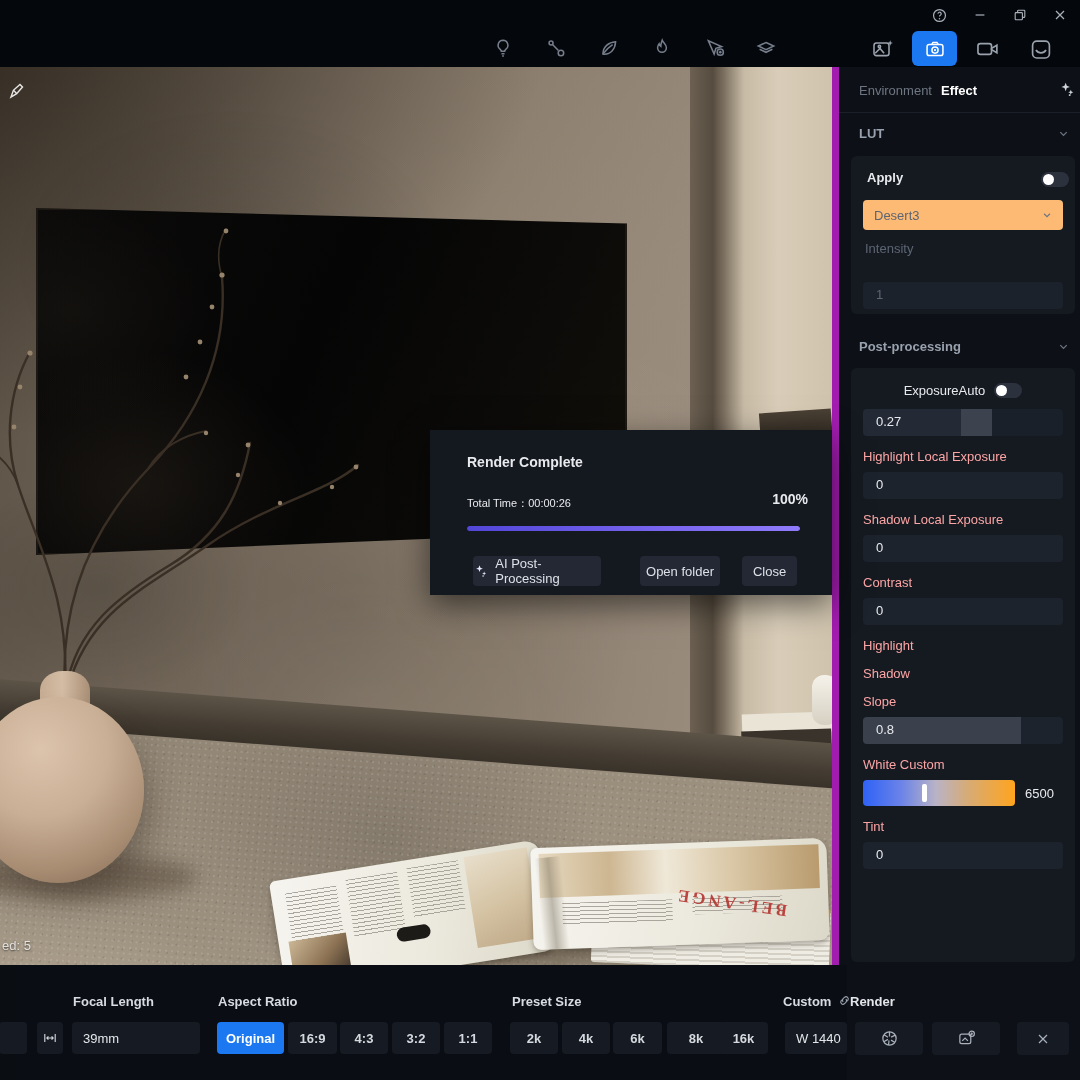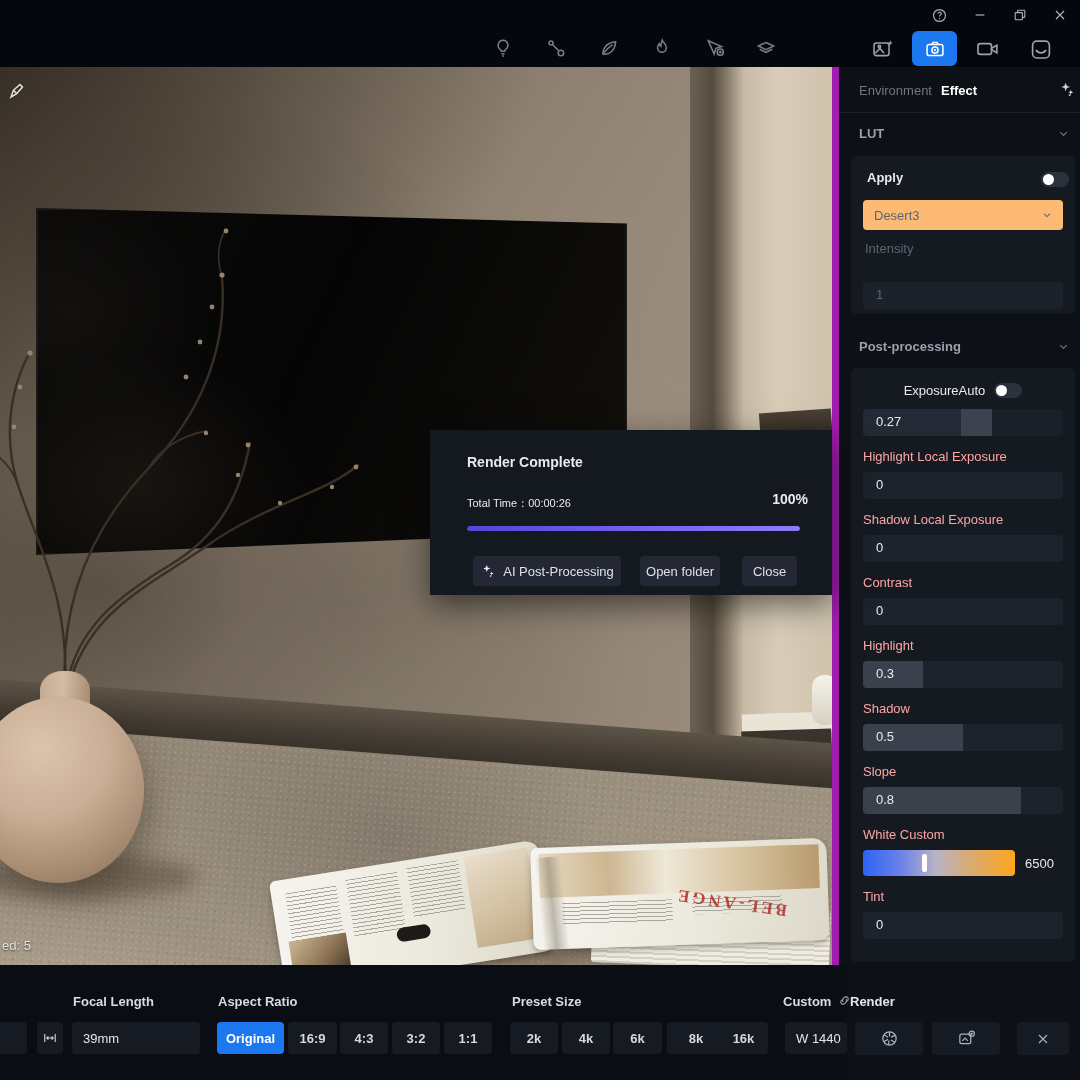--- a/index.html
+++ b/index.html
@@ -309,21 +309,21 @@
 
   <div id="dialog">
     <div class="title">Render Complete</div>
     <div class="pct">100%</div>
     <div class="time">
       <span>Total Time：</span><span>00:00:26</span>
     </div>
     <div class="progress-track">
       <div class="progress-fill" style="width: 100%;"></div>
     </div>
-    <div class="dlg-btn" style="left:43px;width:148px">
+    <div class="dlg-btn" style="left:43px;width:128px">
       <svg width="16" height="16" viewBox="0 0 20 20" fill="#e9e7ff">
           <path d="M8.5 2.5l1.2 3.2 3.2 1.2-3.2 1.2-1.2 3.2-1.2-3.2-3.2-1.2 3.2-1.2z"></path>
           <path d="M14.6 10.6l.7 1.9 1.9.7-1.9.7-.7 1.9-.7-1.9-1.9-.7 1.9-.7z"></path>
           <circle cx="13.2" cy="16.4" r="1"></circle>
         </svg>
       <span>AI Post-Processing</span>
     </div>
     <div class="dlg-btn" style="left:210px;width:80px">
       <span>Open folder</span>
     </div>
@@ -400,29 +400,21 @@
       <div class="field">
         <div class="fill" style="width: 0%;"></div>
           <span class="val">0</span>
       </div>
       <div class="flabel">Contrast</div>
       <div class="field">
         <div class="fill" style="width: 0%;"></div>
           <span class="val">0</span>
       </div>
       <div class="flabel">Highlight</div>
-      <div class="field">
-        <div class="fill" style="width: 30%;"></div>
-          <span class="val">0.3</span>
-      </div>
       <div class="flabel">Shadow</div>
-      <div class="field">
-        <div class="fill" style="width: 50%;"></div>
-          <span class="val">0.5</span>
-      </div>
       <div class="flabel">Slope</div>
       <div class="field">
         <div class="fill" style="width: 79%;"></div>
           <span class="val">0.8</span>
       </div>
 
       <div class="flabel">White Custom</div>
       <div style="display:flex;align-items:center;gap:10px">
         <div style="position:relative;width:152px;height:26px;border-radius:4px;background:linear-gradient(90deg,#2e62f6 0%,#6b83e8 25%,#b9b3c6 48%,#d8ab72 70%,#ffa41e 100%)">
           <div class="abs" style="top: 4px; width: 5px; height: 18px; border-radius: 2px; background: rgb(255, 255, 255); left: 39%;"></div>

